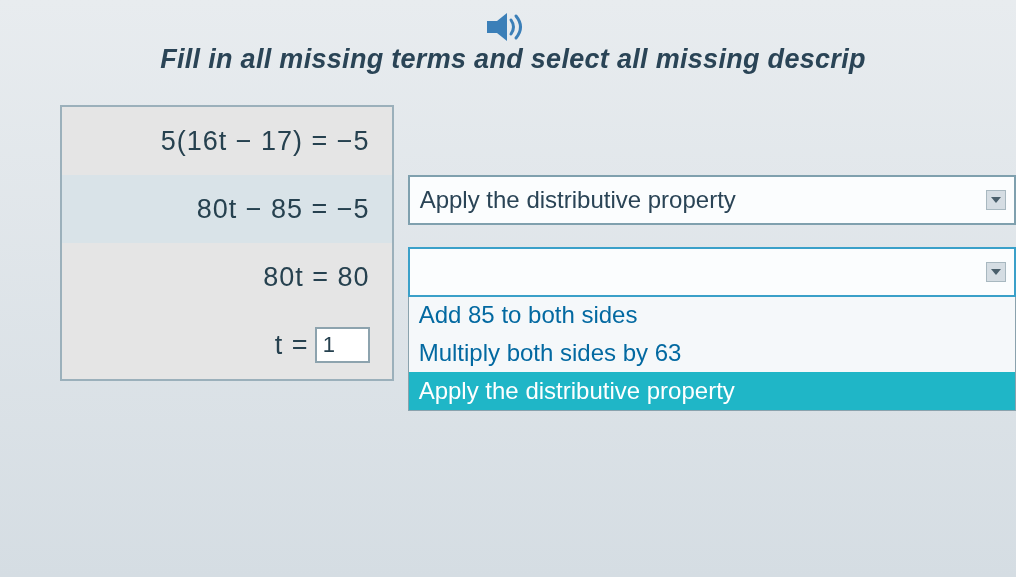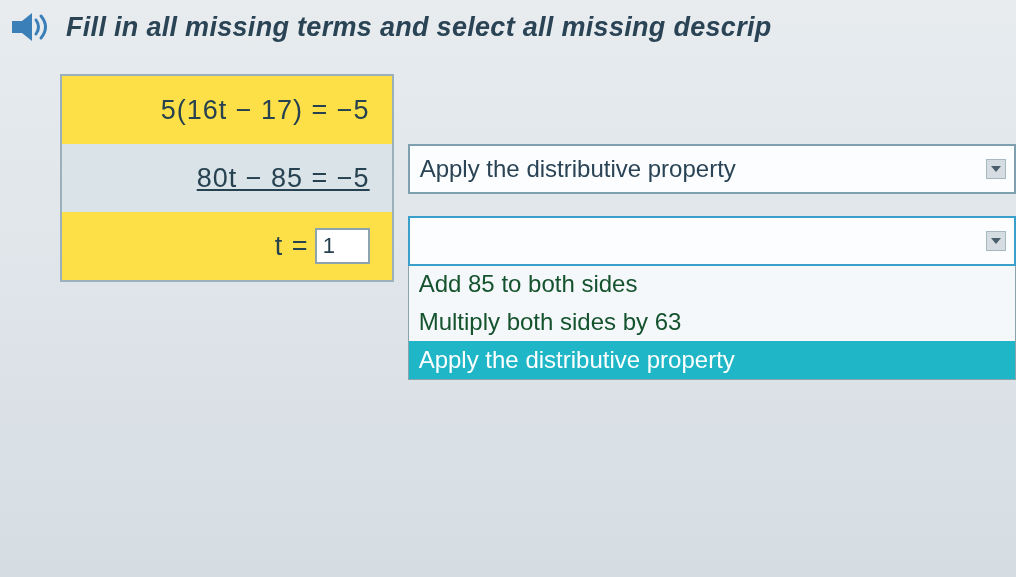--- a/index.html
+++ b/index.html
@@ -8,20 +8,21 @@
       background: linear-gradient(to bottom, #e8ecef 0%, #d5dde3 100%);
       width: 1016px;
       height: 577px;
       overflow: hidden;
       padding: 10px 0 0 10px;
     }
     .header {
       display: flex;
       align-items: center;
       margin-bottom: 30px;
+      flex-direction: column;
     }
     .speaker-icon {
       width: 42px;
       height: 34px;
       margin-right: 14px;
       flex-shrink: 0;
     }
     .instruction {
       font-size: 27px;
       font-style: italic;
@@ -30,36 +31,35 @@
       letter-spacing: 0.3px;
       white-space: nowrap;
     }
     .work-area {
       margin-left: 50px;
       display: flex;
       align-items: flex-start;
     }
     .equation-box {
       border: 2px solid #9bb0bb;
-      background: #fde047;
+      background: #e5e5e5;
       width: 360px;
     }
     .eq-row {
       font-size: 27px;
       color: #26414f;
       padding: 14px 22px 14px 0;
       text-align: right;
       height: 68px;
       display: flex;
       align-items: center;
       justify-content: flex-end;
     }
     .eq-row.highlight {
       background: #d9e3e8;
-      text-decoration: underline;
     }
     .eq-text {
       letter-spacing: 1px;
     }
     .answer-input {
       width: 55px;
       height: 36px;
       border: 2px solid #8da3ae;
       font-size: 22px;
       text-align: left;
@@ -114,21 +114,21 @@
       border-color: #3aa0c9;
     }
     .dropdown-list {
       border: 1px solid #8aa2ad;
       background: #f5f8fa;
       width: 100%;
       margin-top: -2px;
     }
     .dropdown-item {
       font-size: 24px;
-      color: #14532d;
+      color: #0369a1;
       padding: 5px 10px;
       cursor: pointer;
     }
     .dropdown-item.highlighted {
       background: #1fb6c7;
       color: #ffffff;
     }
   </style>
 </head>
 <body>
@@ -146,20 +146,23 @@
 
 <div class="work-area">
   <div class="equation-box">
     <div class="eq-row">
       <span class="eq-text">5(16t − 17) = −5</span>
     </div>
     <div class="eq-row highlight">
       <span class="eq-text">80t − 85 = −5</span>
     </div>
     <div class="eq-row">
+      <span class="eq-text">80t =  80</span>
+    </div>
+    <div class="eq-row">
       <span class="eq-text">t = </span>
       <input class="answer-input" value="1" style="">
     </div>
   </div>
 
   <div class="descriptions">
     <div class="select-wrap">
       <div class="select-box">
         <span>Apply the distributive property</span>
         <span class="caret"></span>

